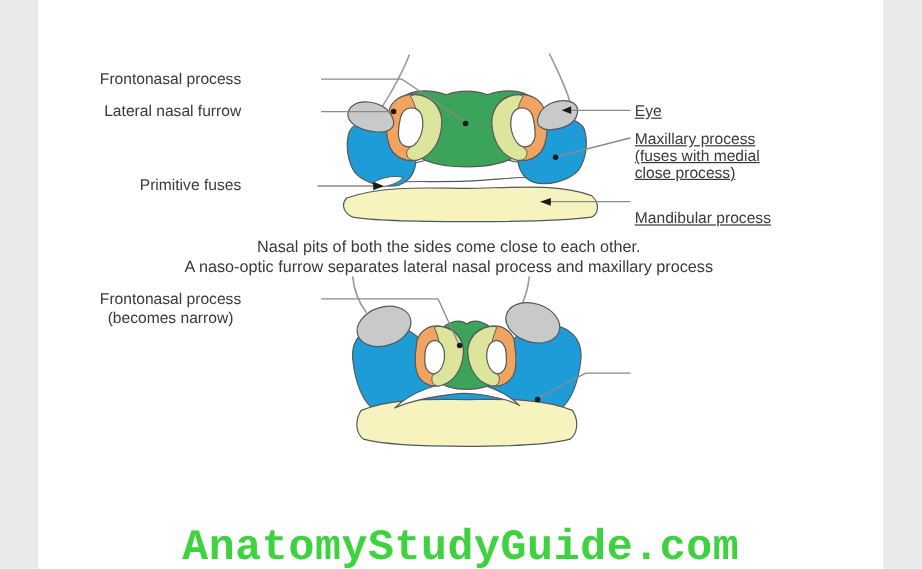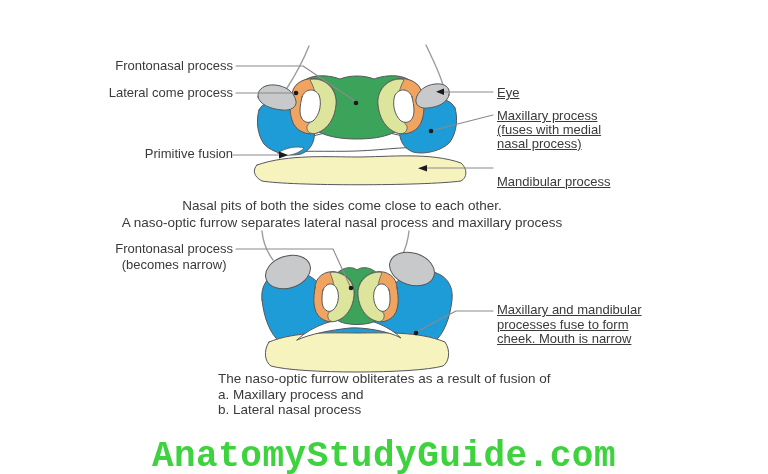--- a/index.html
+++ b/index.html
@@ -3,21 +3,21 @@
 <meta charset="utf-8">
 <style>
   :root{
     --green:#3CA45A; --ygreen:#DCE59B; --orange:#F0A45F; --blue:#1E9CD8;
     --gray:#C8C9CA; --cream:#F6F3BE; --outline:#55585a; --leader:#8a8a8a;
     --text:#3a3a3a; --footer-green:#3ED33E; --bg:#ffffff;
   }
   html,body{margin:0;padding:0;}
   body{background:#e9e9e9;font-family:"Liberation Sans",sans-serif;}
   .page{
-    position:relative;width:768px;height:474px;background:var(--bg);
+    position:relative;width:704px;height:474px;background:var(--bg);
     overflow:hidden;margin:0 auto;
   }
   .fig-svg{position:absolute;left:0;top:0;width:768px;height:474px;}
   .lbl{
     position:absolute;font-size:13px;line-height:14px;color:var(--text);
     white-space:pre-line;
   }
   .lbl.right-col{text-align:left;text-decoration:underline;}
   .lbl.left-col{text-align:right;}
   .caption{
@@ -141,41 +141,35 @@
       </g>
       <g fill="#1a1a1a" stroke="none">
         <circle cx="351" cy="288" r="2.3"></circle>
         <circle cx="416" cy="333" r="2.3"></circle>
       </g>
     </g>
   </svg>
 
   <div class="lbl left-col" style="right:535px;top:59px;">Frontonasal process</div>
 
-  <div class="lbl left-col" style="right:535px;top:86px;">Lateral come process</div>
+  <div class="lbl left-col" style="right:535px;top:86px;">Lateral nasal furrow</div>
 
-  <div class="lbl left-col" style="right:535px;top:147px;">Primitive fusion</div>
+  <div class="lbl left-col" style="right:535px;top:147px;">Primitive fuses</div>
 
   <div class="lbl right-col" style="left:497px;top:86px;">Eye</div>
 
   <div class="lbl right-col" style="left:497px;top:109px;">Maxillary process
 (fuses with medial
-nasal process)</div>
+close process)</div>
 
   <div class="lbl right-col" style="left:497px;top:175px;">Mandibular process</div>
 
   <div class="caption centered" style="left:80px;top:197px;width:524px;line-height:17px;">Nasal pits of both the sides come close to each other.
 A naso-optic furrow separates lateral nasal process and maxillary process</div>
 
   <div class="lbl" style="right:535px;top:241px;text-align:center;line-height:15.5px;">Frontonasal process
 (becomes narrow)</div>
 
-  <div class="lbl right-col" style="left:497px;top:303px;line-height:14.5px;">Maxillary and mandibular
-processes fuse to form
-cheek. Mouth is narrow</div>
 
-  <div class="caption" style="left:218px;top:371px;line-height:15.5px;">The naso-optic furrow obliterates as a result of fusion of
-a. Maxillary process and
-b. Lateral nasal process</div>
 
   <div class="footer">AnatomyStudyGuide.com</div>
 
 </div>
 
 </body></html>

